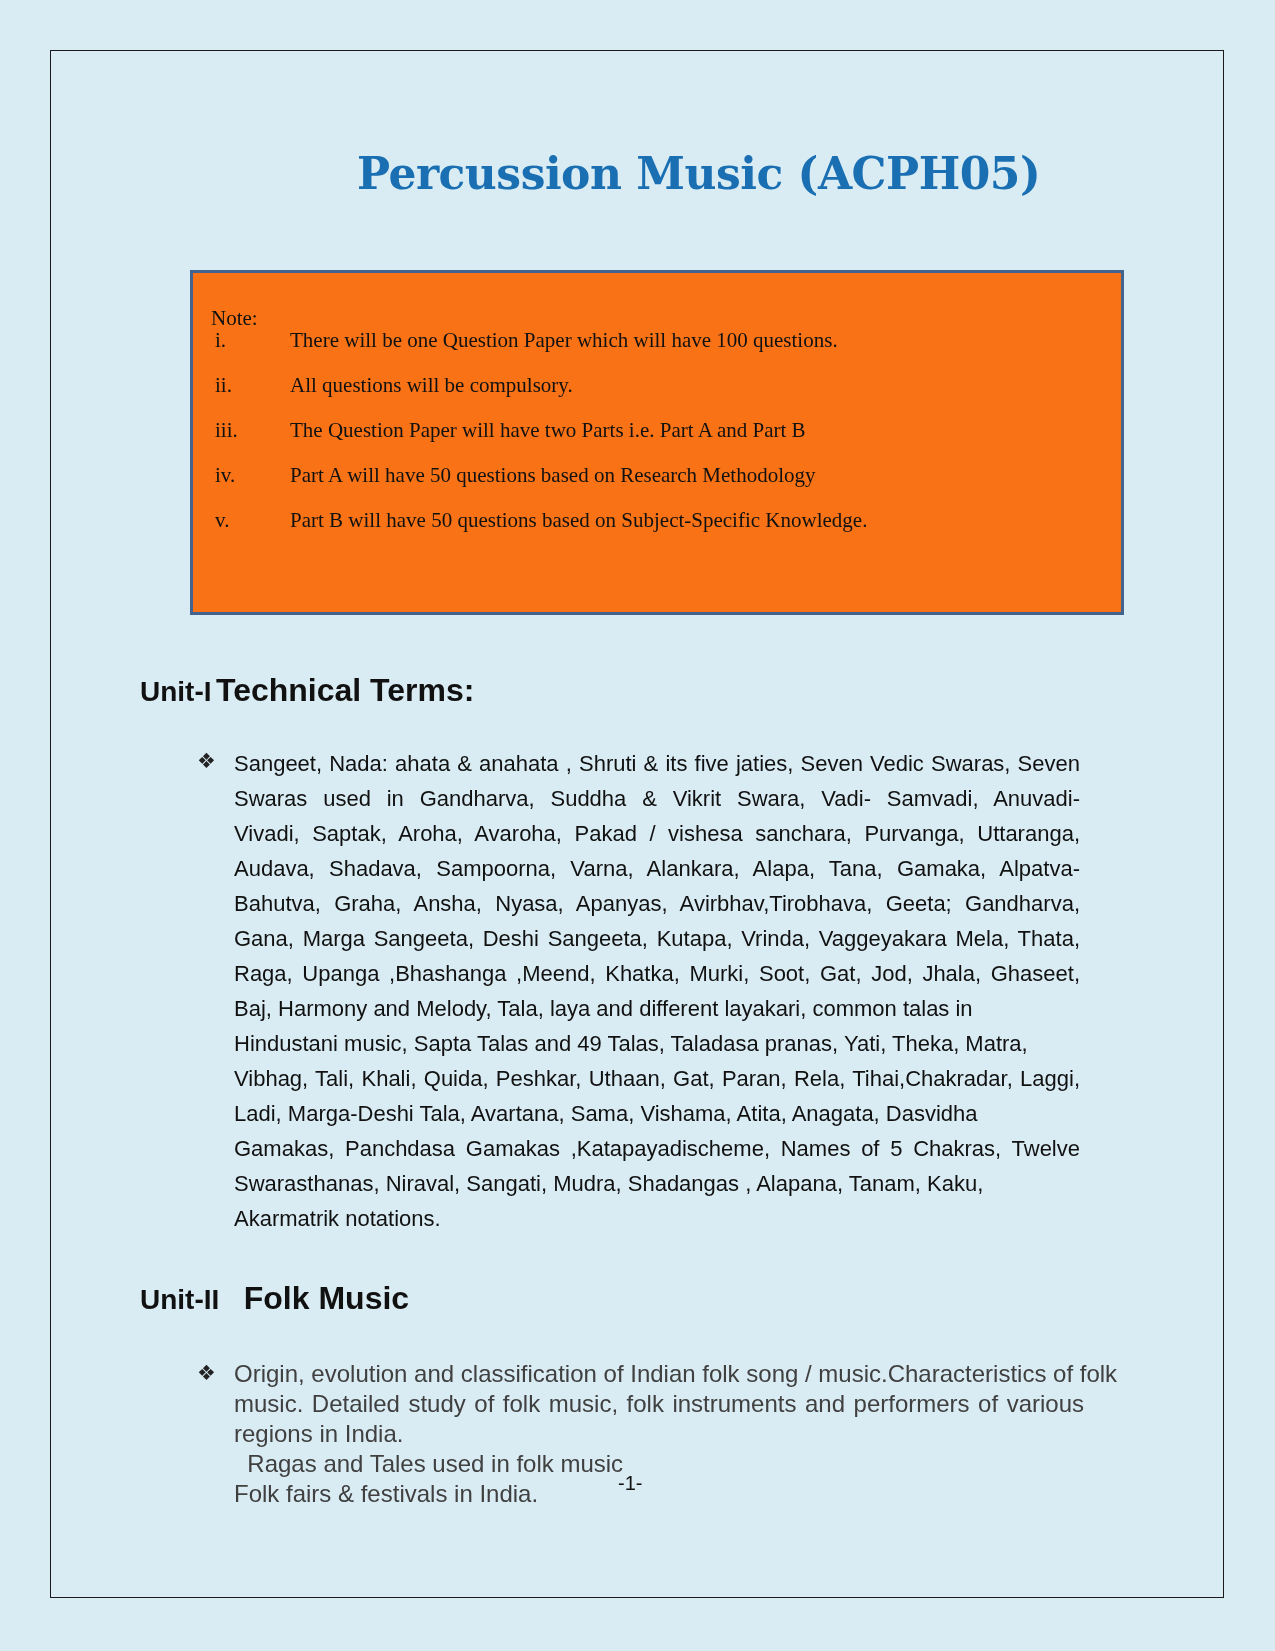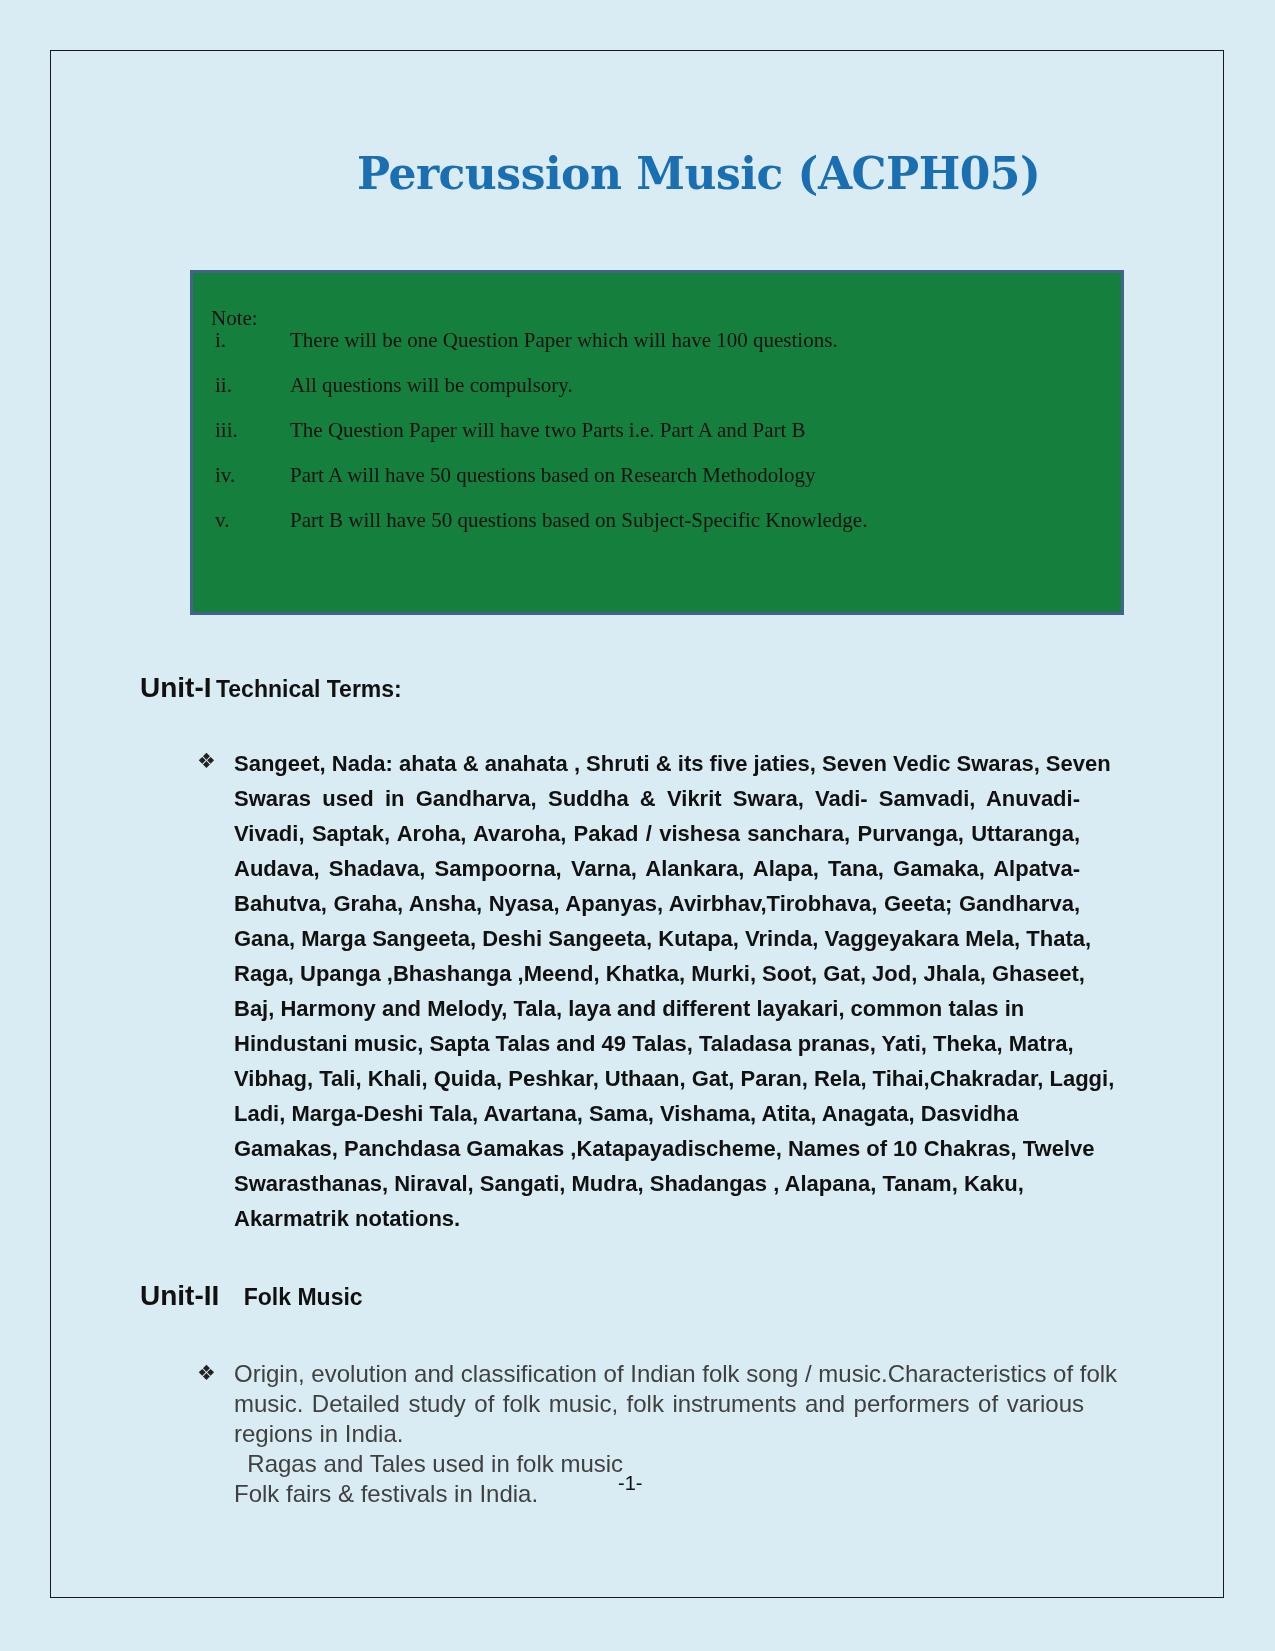--- a/index.html
+++ b/index.html
@@ -22,21 +22,21 @@
     font-family:"DejaVu Serif", serif;
     font-weight:bold;
     font-size:44px;
     color:#1a6fb3;
     letter-spacing:-0.5px;
     white-space:nowrap;
   }
   .note-box {
     position:absolute; left:190px; top:270px;
     width:934px; height:345px;
-    background:#15803d;
+    background:#f97316;
     border:3px solid #41638e;
     box-sizing:border-box;
   }
   .note-label {
     position:absolute; left:18px; top:33px;
     font-family:"Liberation Serif", serif;
     font-size:21px;
   }
   .note-item {
     position:absolute;
@@ -45,33 +45,32 @@
     white-space:nowrap;
   }
   .note-num { position:absolute; left:22px; }
   .note-text { position:absolute; left:97px; }
   .unit-heading {
     position:absolute; left:140px;
     font-weight:bold;
     white-space:nowrap;
   }
   .unit-heading .unit-no { font-size:28px;margin-top:32px; }
-  .unit-heading .unit-title { font-size:23px; }
+  .unit-heading .unit-title { font-size:32px; }
   .bullet {
     position:absolute;
     font-size:21px;
     color:#222;
   }
   .body-text {
     position:absolute;
     font-size:22px;
     line-height:35px;
     text-align:justify;
     color:#111;
-    font-weight:bold;
   }
   .body-line {
     display:block;
     text-align:justify;
     text-align-last:justify;
     white-space:nowrap;
   }
   .body-line.last { text-align-last:left; }
   .folk-text {
     position:absolute;
@@ -127,21 +126,21 @@
   <span class="body-line">Swaras used in Gandharva, Suddha &amp; Vikrit Swara, Vadi- Samvadi, Anuvadi-</span>
   <span class="body-line">Vivadi, Saptak, Aroha, Avaroha, Pakad / vishesa sanchara, Purvanga, Uttaranga,</span>
   <span class="body-line">Audava, Shadava, Sampoorna, Varna, Alankara, Alapa, Tana, Gamaka, Alpatva-</span>
   <span class="body-line">Bahutva, Graha, Ansha, Nyasa, Apanyas, Avirbhav,Tirobhava, Geeta; Gandharva,</span>
   <span class="body-line">Gana, Marga Sangeeta, Deshi Sangeeta, Kutapa, Vrinda, Vaggeyakara Mela, Thata,</span>
   <span class="body-line">Raga, Upanga ,Bhashanga ,Meend, Khatka, Murki, Soot, Gat, Jod, Jhala, Ghaseet,</span>
   <span class="body-line last">Baj, Harmony and Melody, Tala, laya and different layakari, common talas in</span>
   <span class="body-line last">Hindustani music, Sapta Talas and 49 Talas, Taladasa pranas, Yati, Theka, Matra,</span>
   <span class="body-line">Vibhag, Tali, Khali, Quida, Peshkar, Uthaan, Gat, Paran, Rela, Tihai,Chakradar, Laggi,</span>
   <span class="body-line last">Ladi,  Marga-Deshi Tala,  Avartana, Sama, Vishama, Atita, Anagata, Dasvidha</span>
-  <span class="body-line">Gamakas, Panchdasa Gamakas ,Katapayadischeme, Names of 10 Chakras, Twelve</span>
+  <span class="body-line">Gamakas, Panchdasa Gamakas ,Katapayadischeme, Names of 5 Chakras, Twelve</span>
   <span class="body-line last">Swarasthanas, Niraval, Sangati, Mudra, Shadangas , Alapana, Tanam, Kaku,</span>
   <span class="body-line last">Akarmatrik notations.</span>
 </div>
 
 <div class="unit-heading" style="top:1280px">
   <span class="unit-no">Unit-II</span>
   <span class="unit-title" style="margin-left:20px">Folk Music</span>
 </div>
 
 <div class="bullet" style="left:197px;top:1361px">❖</div>

